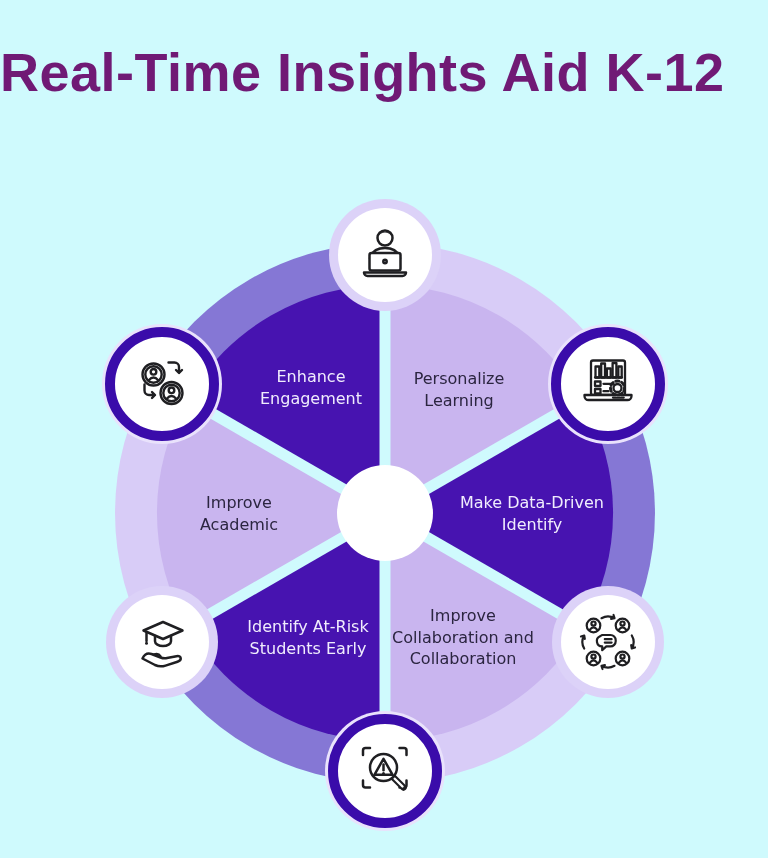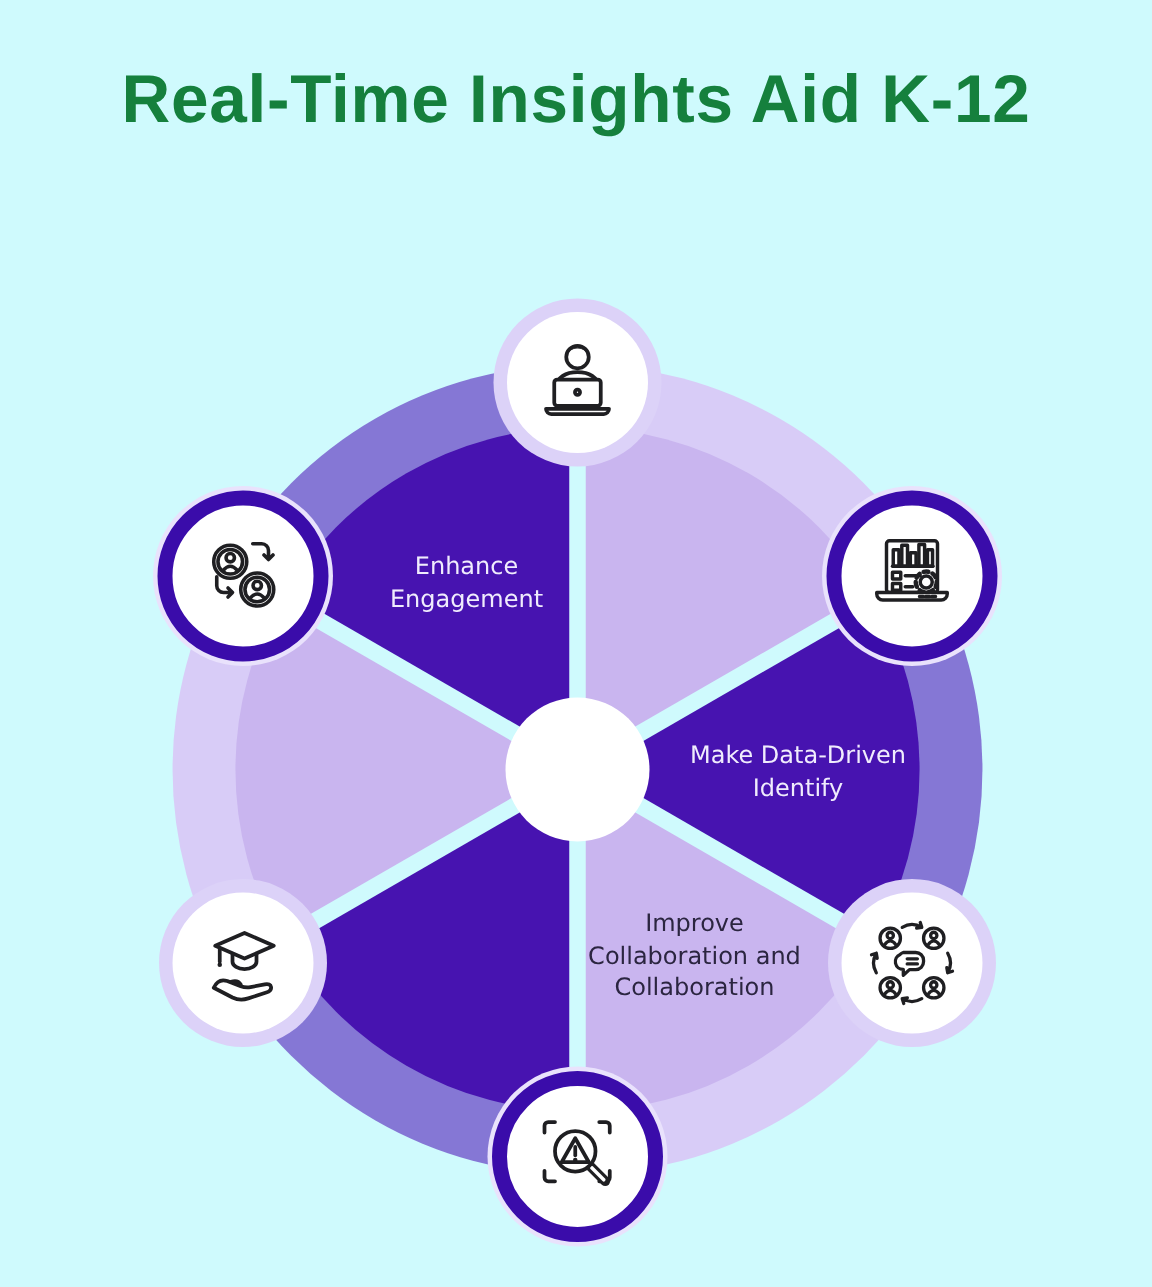--- a/index.html
+++ b/index.html
@@ -6,25 +6,25 @@
   .canvas{
     position:relative;
     width:768px;height:858px;
     background:#cffafd;
     overflow:hidden;
     font-family:"Liberation Sans",sans-serif;
   }
   .title{
     position:absolute;
     top:38px;left:0;width:768px;
-    text-align:center;
-    color:#15803d;
+    text-align:left;
+    color:#701a75;
     font-family:"Liberation Sans",sans-serif;
     font-weight:bold;
-    font-size:45px;
+    font-size:54px;
     line-height:1.26;
     letter-spacing:0.5px;
   }
   .wheel-svg{position:absolute;left:0;top:0;}
   .lbl{
     position:absolute;
     transform:translate(-50%,-50%);
     text-align:center;
     font-family:"DejaVu Sans","Liberation Sans",sans-serif;
     font-size:16px;
@@ -186,16 +186,19 @@
         <path d="M14.5,32.5 v6 a4.5,4.5 0 0 0 4.5,4.5 h6 l-3,-3 m3,3 l-3,3"></path>
         <circle cx="41.5" cy="41" r="11" fill="#ffffff"></circle>
         <circle cx="41.5" cy="41" r="8.2"></circle>
         <circle cx="41.5" cy="38.3" r="2.8"></circle>
         <path d="M36.8,46.7 q4.7,-5.4 9.4,0"></path>
       </g>
     </g>
   </svg>
 
   <div class="lbl light-text" id="lbl-enhance">Enhance Engagement</div>
+  <div class="lbl dark-text" id="lbl-personalize">Personalize Learning</div>
   <div class="lbl light-text" id="lbl-datadriven">Make Data-Driven Identify</div>
   <div class="lbl dark-text" id="lbl-communication">Improve Collaboration and Collaboration</div>
+  <div class="lbl light-text" id="lbl-atrisk">Identify At-Risk Students Early</div>
+  <div class="lbl dark-text" id="lbl-academic">Improve Academic</div>
 
 </div>
 
 </body></html>

